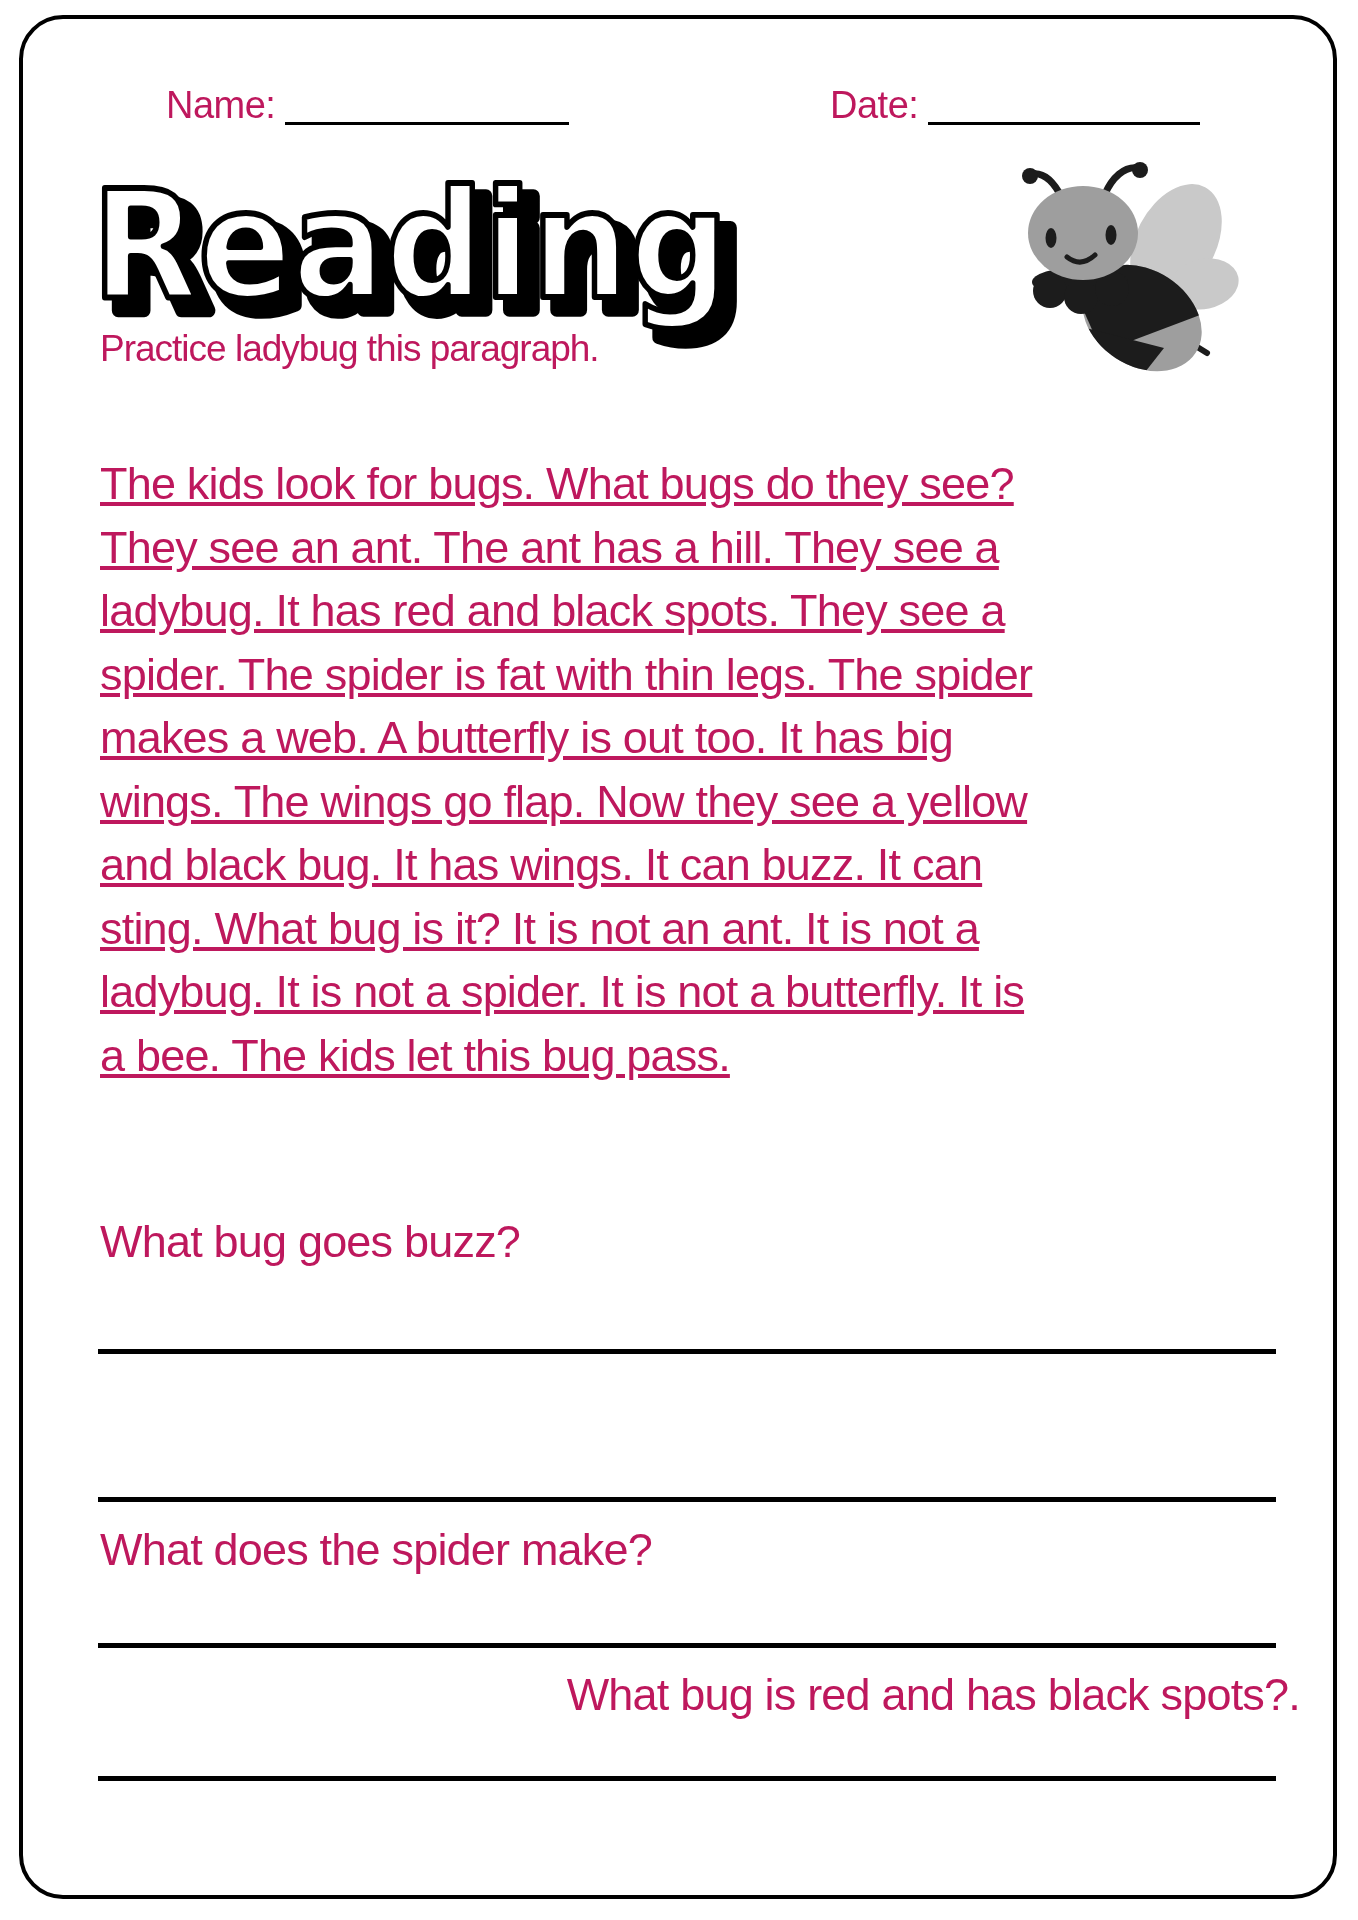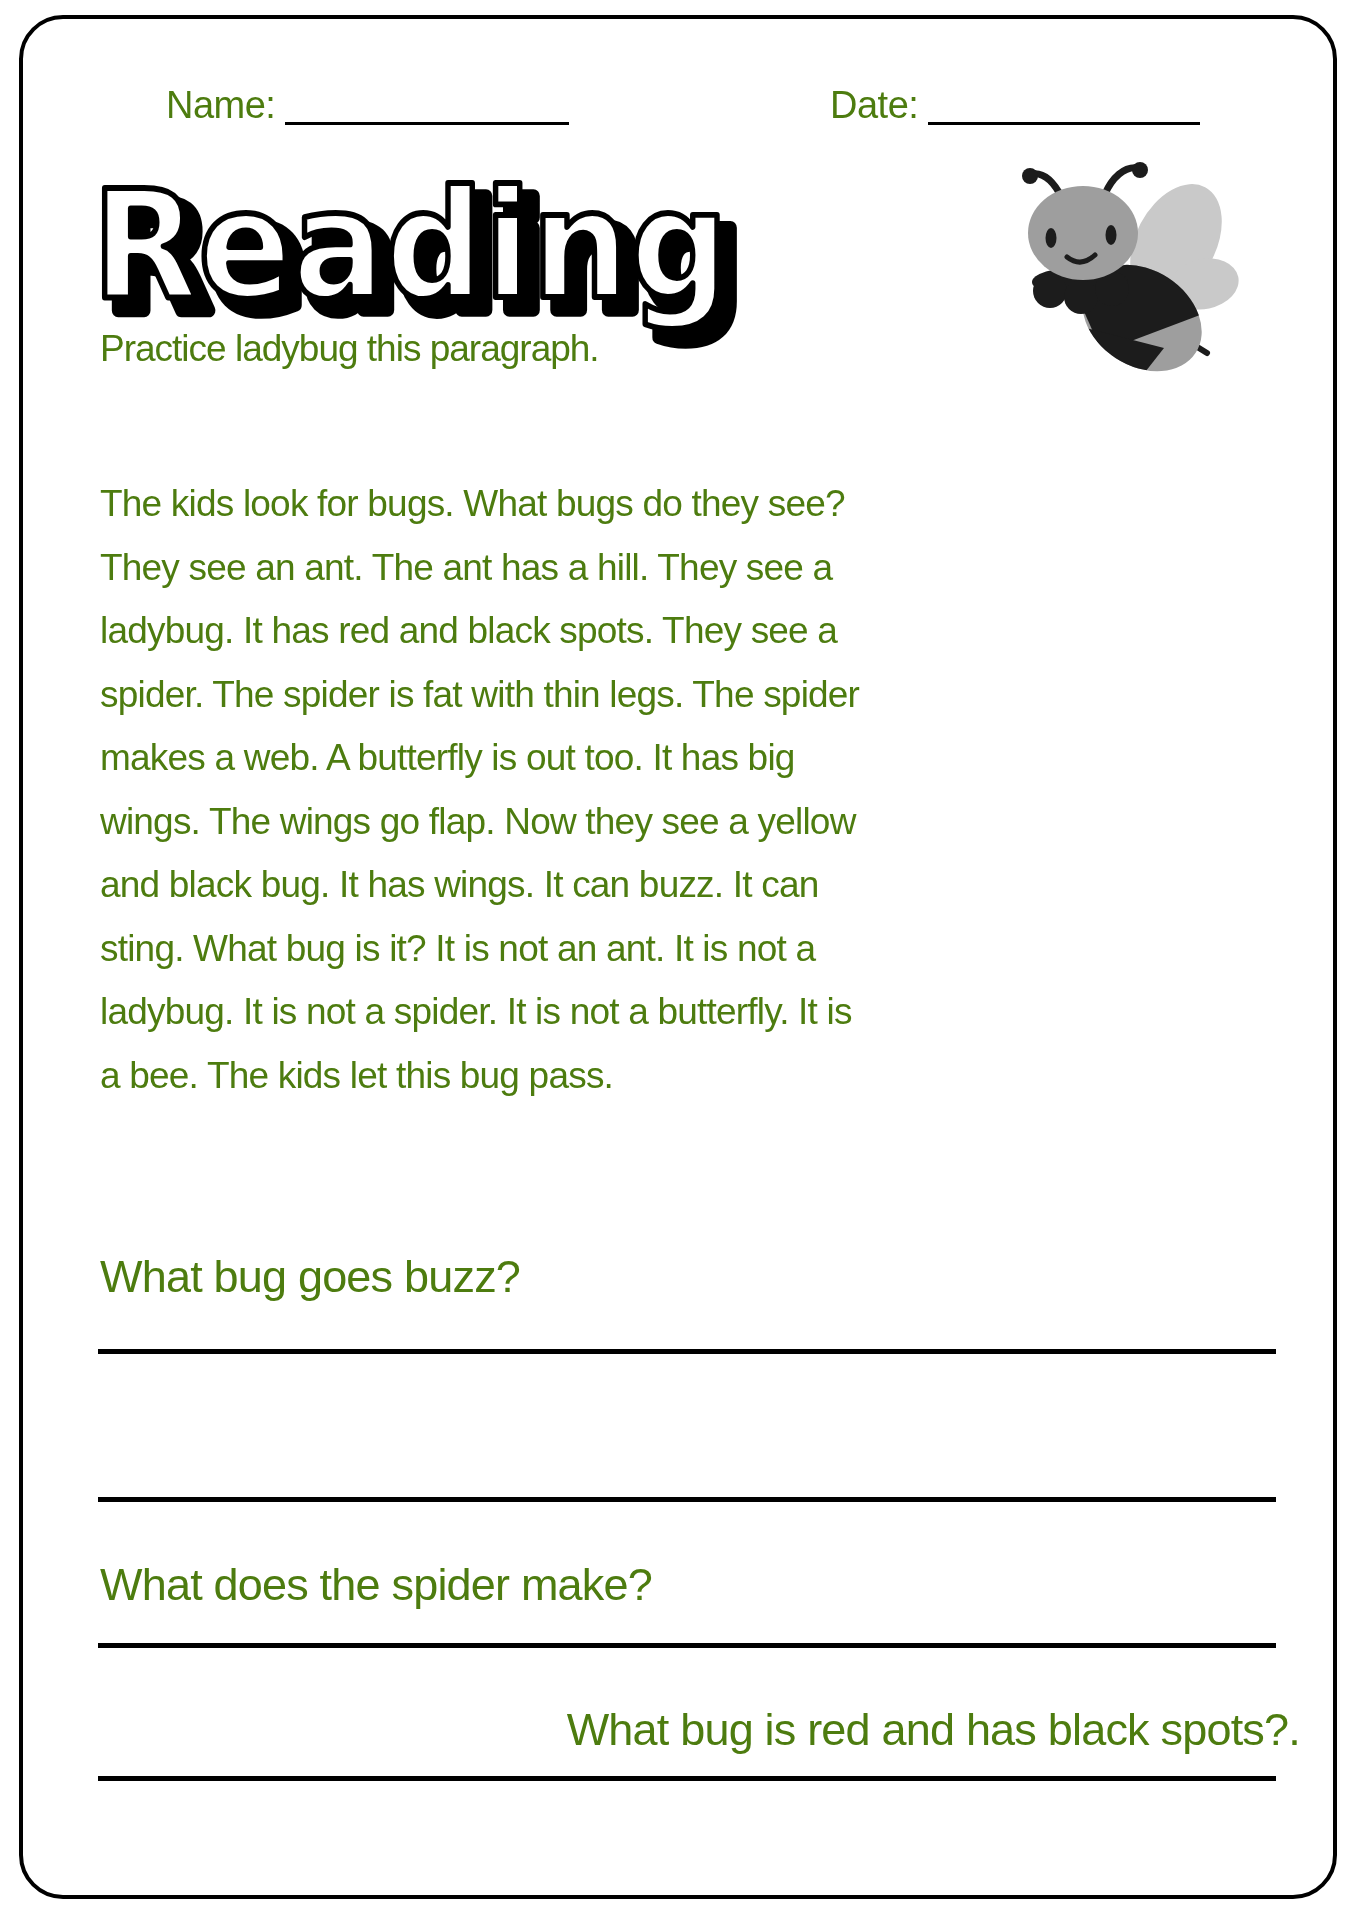--- a/index.html
+++ b/index.html
@@ -1,21 +1,21 @@
 <!DOCTYPE html>
 <html><head>
 <meta charset="utf-8">
 <style>
   html,body{margin:0;padding:0;background:#ffffff;}
   #sheet{
     position:relative;
     width:1358px;height:1920px;
     background:#ffffff;
     font-family:"Liberation Sans", sans-serif;
-    color:#4d7c0f;
+    color:#be185d;
     overflow:hidden;
   }
   .page-border{
     position:absolute;
     left:19px;top:15px;width:1318px;height:1884px;
     border:4px solid #000;
     border-radius:44px;
     box-sizing:border-box;
   }
   .field-row{
@@ -40,29 +40,29 @@
     font-family:"DejaVu Sans", sans-serif;
     font-weight:bold;
   }
   #subtitle{
     position:absolute;left:100px;top:328px;
     font-size:37px;letter-spacing:-1px;
   }
   #bee-svg{position:absolute;left:1002px;top:150px;}
 
   #paragraph{
-    position:absolute;left:100px;top:472px;width:1215px;
-    font-size:37px;line-height:63.5px;letter-spacing:-0.8px;
+    position:absolute;left:100px;top:452px;width:1215px;
+    font-size:45px;line-height:63.5px;letter-spacing:-0.8px;
     white-space:pre-line;
+    text-decoration:underline;
   }
   .question{
     position:absolute;left:100px;width:1200px;
     font-size:45px;line-height:63px;letter-spacing:-0.8px;
     white-space:nowrap;
-    margin-top:35px;
   }
   .answer-line{
     position:absolute;left:98px;width:1178px;height:0;
     border-top:5px solid #000;
   }
   #q1{top:1210px;}  #aline1{top:1349px;}
   #q2{top:1369px;}  #aline2{top:1497px;}
   #q3{top:1518px;}  #aline3{top:1643px;}
   #q4{top:1663px;text-align:right;}  #aline4{top:1776px;}
 </style>

